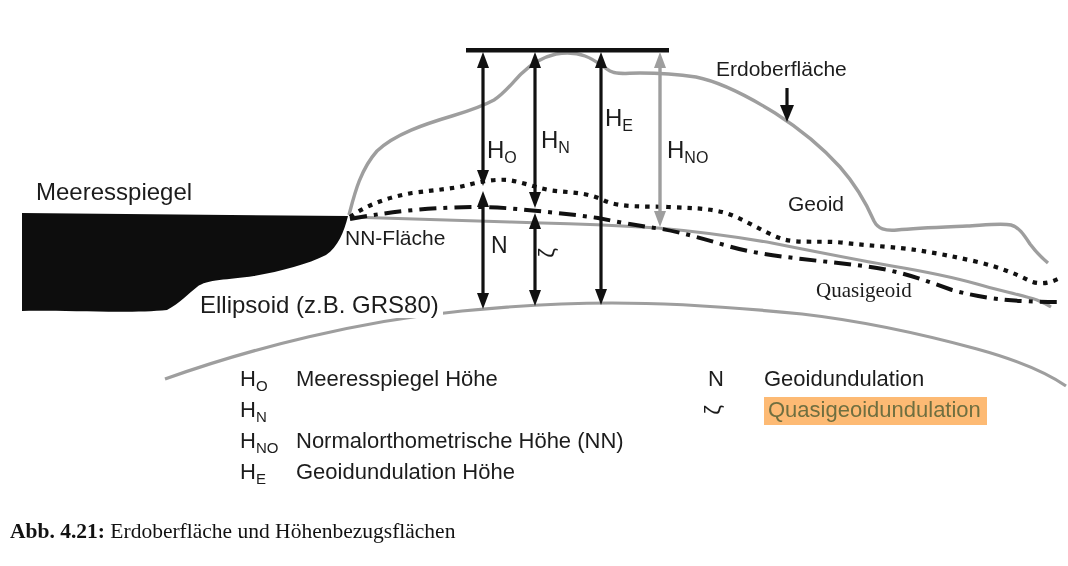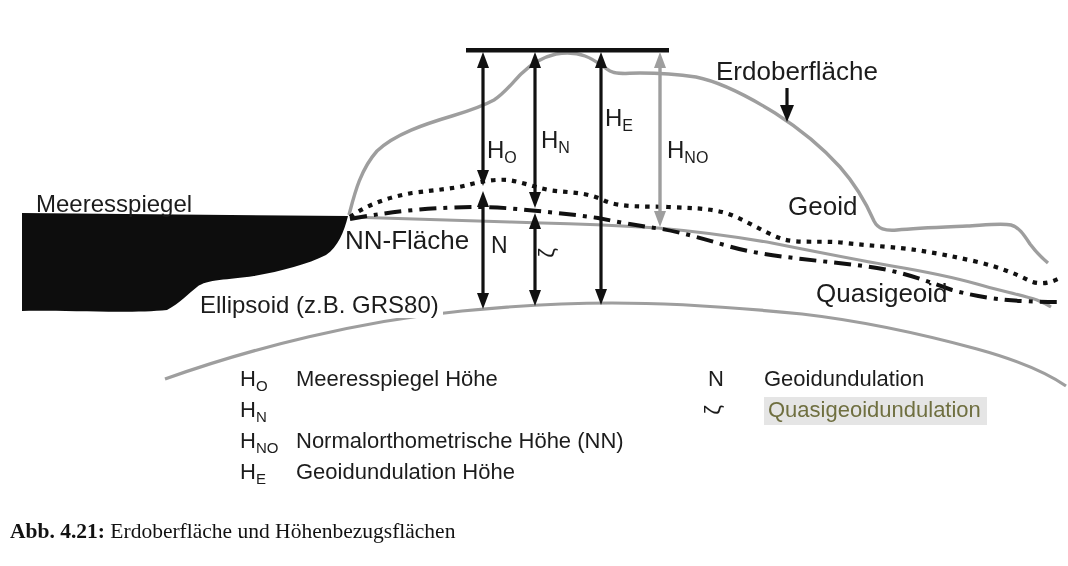--- a/index.html
+++ b/index.html
@@ -1,30 +1,30 @@
 <!DOCTYPE html>
 <html><head>
 <meta charset="utf-8">
 <style>
   html,body{margin:0;padding:0;background:#ffffff;}
   .stage{position:relative;width:1068px;height:566px;background:#ffffff;
          font-family:"Liberation Sans",sans-serif;color:#1c1c1c;overflow:hidden;}
   .stage svg{position:absolute;left:0;top:0;}
-  .lbl{position:absolute;font-size:26px;white-space:nowrap;line-height:1.1;}
+  .lbl{position:absolute;font-size:21px;white-space:nowrap;line-height:1.1;}
   .lbl.big{font-size:24px;}
   .lbl.masked{background:#ffffff;padding:0 4px;}
   .hlbl{position:absolute;font-size:24px;font-weight:400;white-space:nowrap;line-height:1;}
   .hlbl .sub{font-size:16px;vertical-align:-5px;letter-spacing:0;}
   .zrot{display:inline-block;transform:rotate(-90deg);}
   .legend{position:absolute;font-size:22px;}
   .lrow{display:flex;align-items:flex-start;height:31px;}
   .lsym{flex:0 0 56px;width:56px;}
   .lsym .sub{font-size:15px;vertical-align:-5px;}
   .ldesc{white-space:nowrap;}
-  .hl{background:#e5e5e5;color:#6f6f40;padding:0 6px 2px 4px;}
+  .hl{background:#fdba74;color:#6f6f40;padding:0 6px 2px 4px;}
   .caption{position:absolute;left:10px;top:519px;font-family:"Liberation Serif",serif;
            font-size:21.5px;white-space:nowrap;color:#111;}
   .caption .cb{font-weight:bold;margin-top:36px;}
 </style>
 </head>
 <body>
 
 <div class="stage">
 
   <svg width="1068" height="566" viewBox="0 0 1068 566">
@@ -101,26 +101,26 @@
       <polygon points="660,52 654,68 666,68" stroke="none"></polygon>
       <polygon points="660,227 654,211 666,211" stroke="none"></polygon>
     </g>
 
     <g stroke="#111" fill="#111">
       <line x1="787" y1="88" x2="787" y2="110" stroke-width="3.2"></line>
       <polygon points="787,122 780,105 794,105" stroke="none"></polygon>
     </g>
   </svg>
 
-  <div class="lbl big" style="left:36px;top:191px;">Meeresspiegel</div>
+  <div class="lbl big" style="left:36px;top:179px;">Meeresspiegel</div>
   <div class="lbl" style="left:345px;top:226px;">NN-Fläche</div>
   <div class="lbl big masked" style="left:196px;top:292px;text-align:right;">Ellipsoid (z.B. GRS80)</div>
   <div class="lbl" style="left:716px;top:57px;">Erdoberfläche</div>
   <div class="lbl" style="left:788px;top:192px;text-align:right;">Geoid</div>
-  <div class="lbl" style="left:816px;top:279px;">Quasigeoid</div>
+  <div class="lbl" style="left:816px;top:279px;font-family:Liberation Serif, serif;">Quasigeoid</div>
 
   <div class="hlbl" style="left:487px;top:138px;"><span>H</span><span class="sub">O</span></div>
   <div class="hlbl" style="left:541px;top:128px;"><span>H</span><span class="sub">N</span></div>
   <div class="hlbl" style="left:605px;top:106px;"><span>H</span><span class="sub">E</span></div>
   <div class="hlbl" style="left:667px;top:138px;"><span>H</span><span class="sub">NO</span></div>
   <div class="hlbl" style="left:491px;top:234px;font-size:23px;">N</div>
   <div class="hlbl" style="left:542px;top:242px;font-size:22px;"><span class="zrot">ζ</span></div>
 
   <div class="legend" style="left:240px;top:366px;">
     <div class="lrow">

